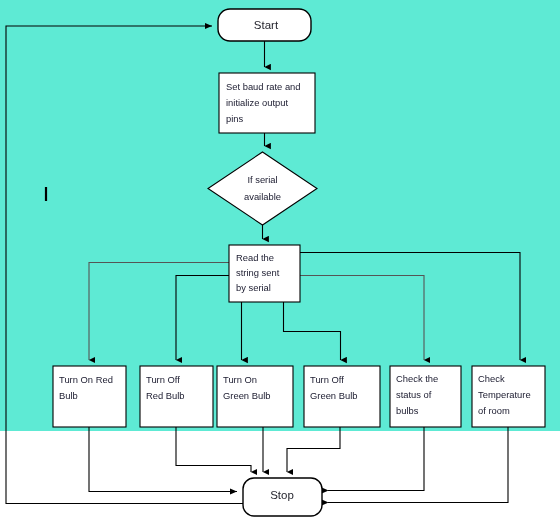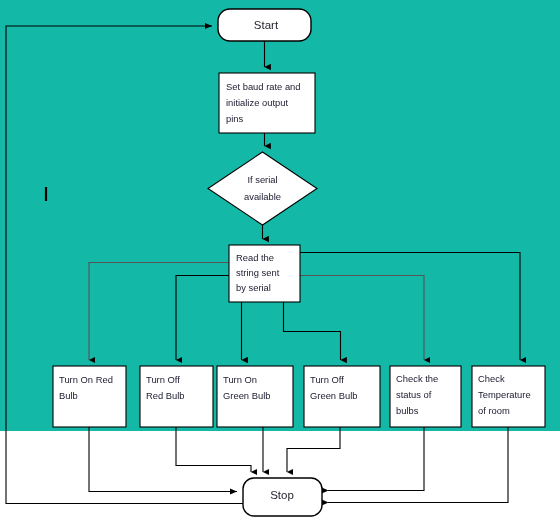--- a/index.html
+++ b/index.html
@@ -10,21 +10,21 @@
   body {
     width: 560px;
     height: 523px;
     font-family: "Liberation Sans", sans-serif;
     overflow: hidden;
   }
   #flowchart-root {
     position: relative;
     width: 560px;
     height: 431px;
-    background: #14b8a6;
+    background: #5eead4;
   }
   svg.diagram {
     display: block;
     width: 560px;
     height: 523px;
   }
   .node-shape {
     fill: #ffffff;
     stroke: #000000;
     stroke-width: 1.1;

